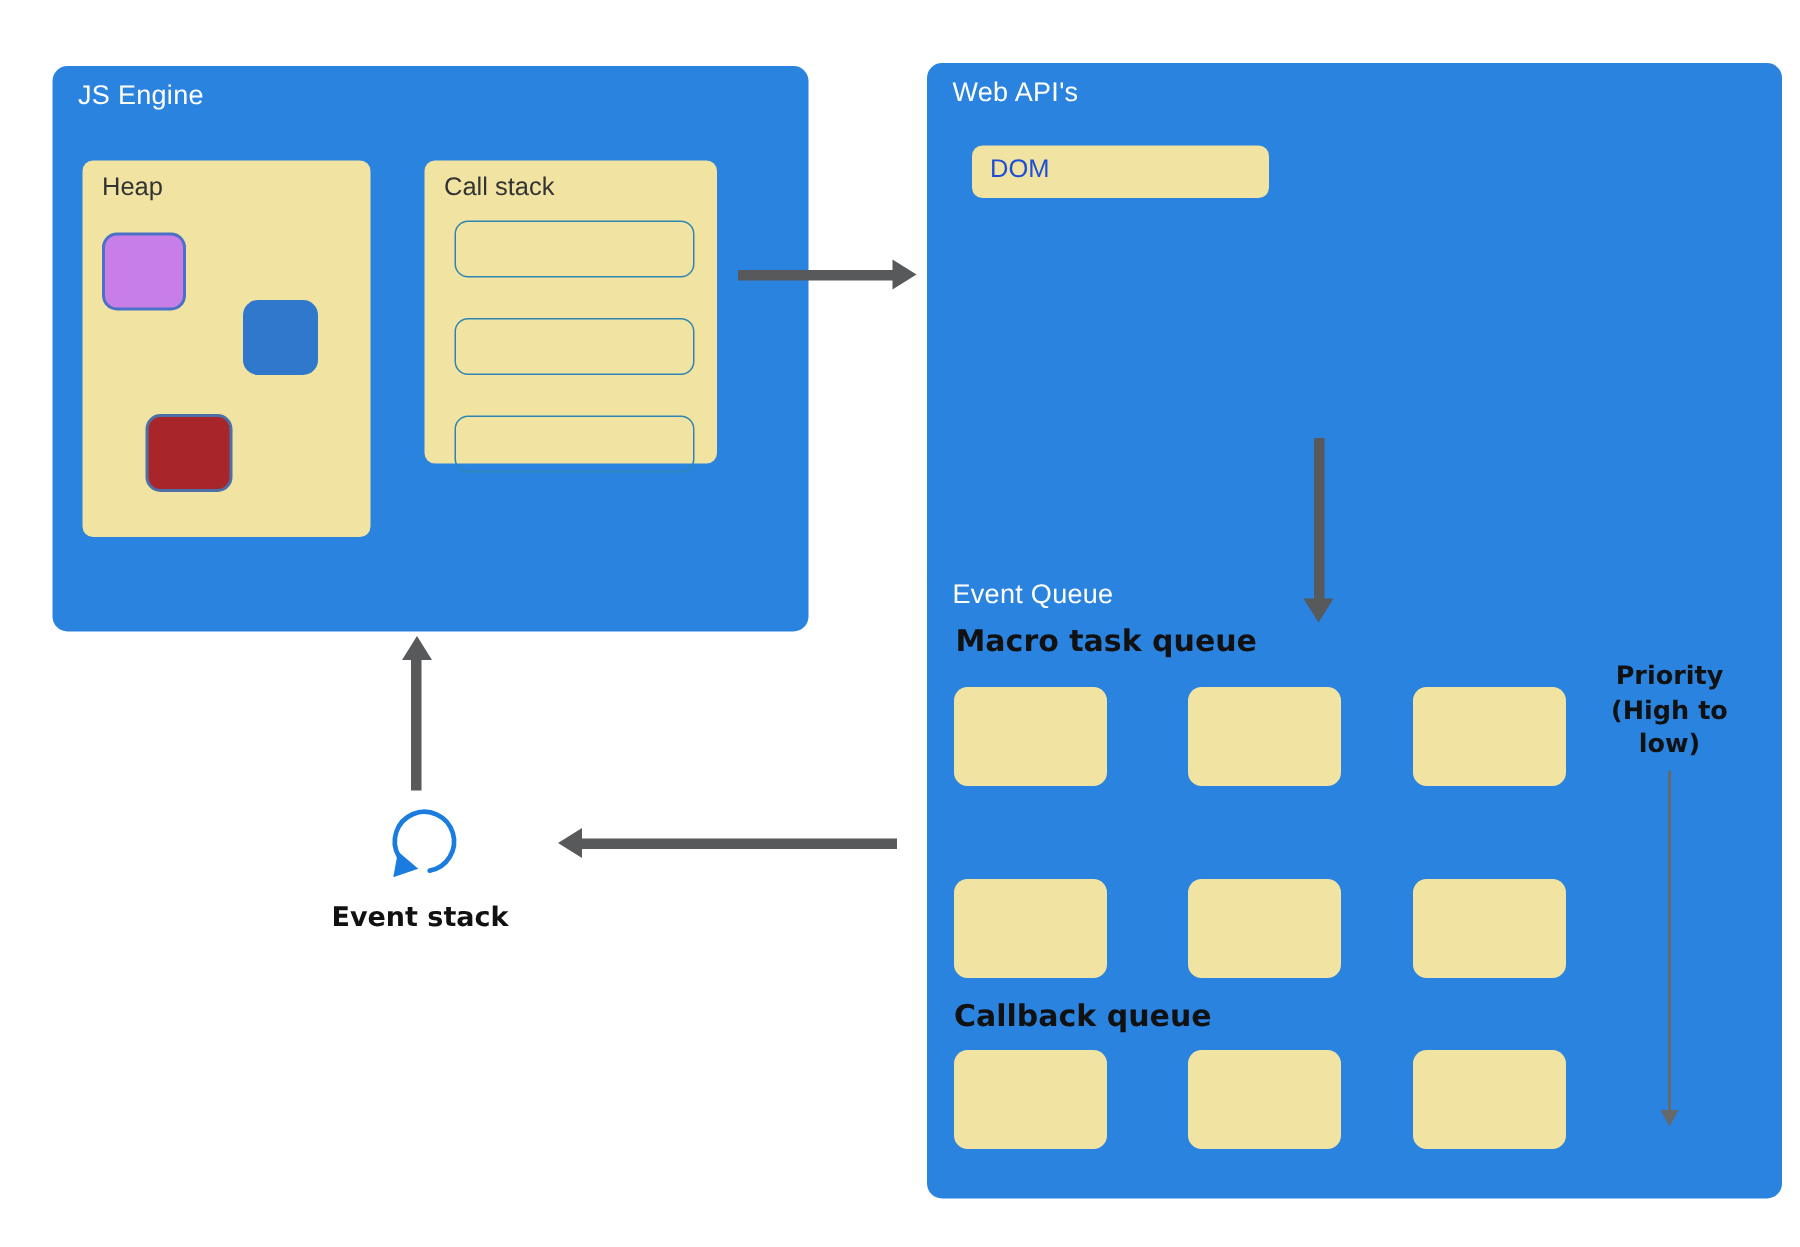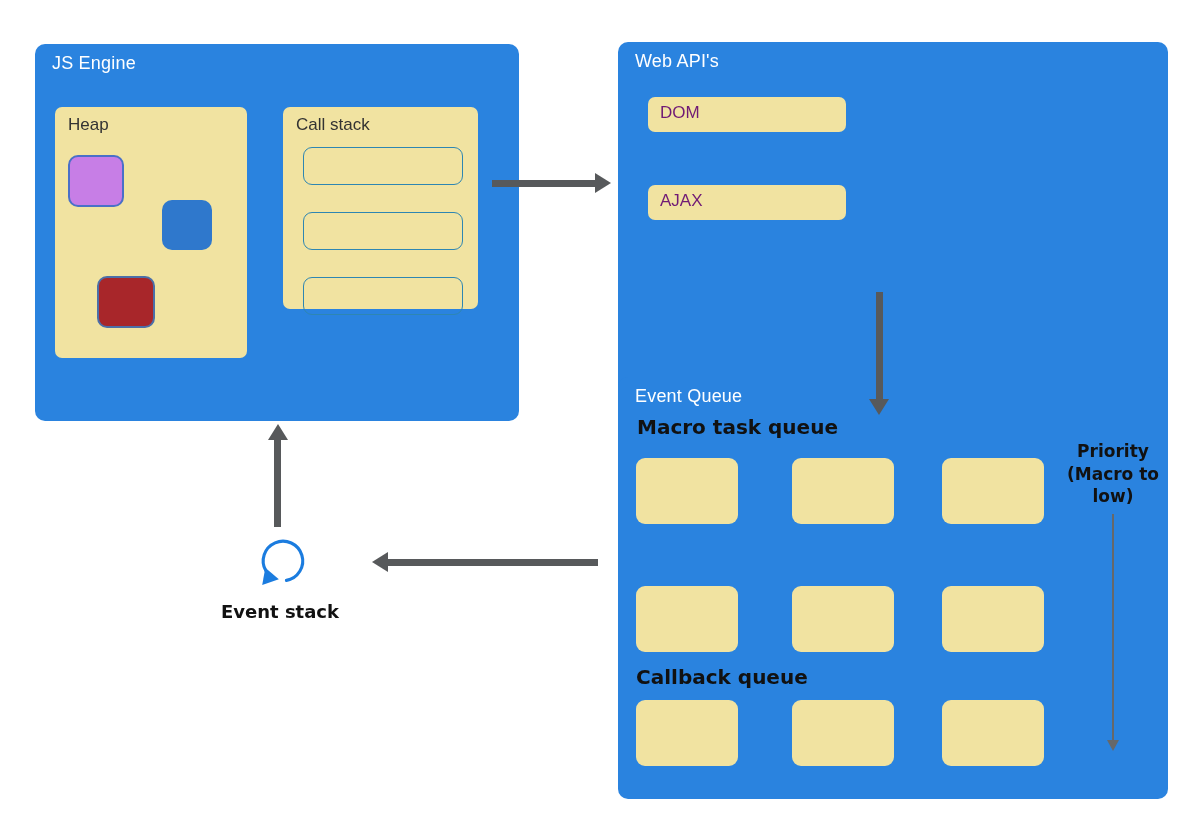--- a/index.html
+++ b/index.html
@@ -1,23 +1,23 @@
 <!DOCTYPE html>
 <html style="--panel_blue: #2A83DF; --slot_yellow: #F1E3A1; --arrow_gray: #57595B; --thin_arrow_gray: #66686A; --loop_icon_blue: #1B7CDF; --callstack_slot_border: #2E86B2; --heap_object_purple: #C77EE6; --heap_object_purple_border: #4A70C8; --heap_object_blue: #2F78CC; --heap_object_red: #A8262A; --heap_object_red_border: #4C6FA8;"><head>
 <meta charset="utf-8">
 <style>
   html,body{margin:0;padding:0;background:#ffffff;}
   body{font-family:"Liberation Sans",sans-serif;}
   #stage{position:relative;width:1200px;height:831px;background:#ffffff;overflow:hidden;}
 
-  .panel{position:absolute;background:var(--panel_blue);border-radius:10px;}
+  .panel{position:absolute;background:var(--panel_blue);border-radius:10px;padding-left:20px;}
   .panel-title{position:absolute;left:17px;top:9px;color:#ffffff;font-size:18px;letter-spacing:.2px;}
 
   .ybox{position:absolute;background:var(--slot_yellow);border-radius:7px;}
-  .ybox-label{position:absolute;left:12px;top:6px;color:#701a75;font-size:17px;}
+  .ybox-label{position:absolute;left:12px;top:6px;color:#1d4ed8;font-size:17px;}
 
   .subpanel{position:absolute;background:var(--slot_yellow);border-radius:7px;}
   .subpanel-title{position:absolute;left:13px;top:8px;color:#333333;font-size:17px;}
 
   .heap-obj{position:absolute;border-radius:10px;}
   .stack-slot{position:absolute;left:20px;width:158px;height:36px;border:1.5px solid var(--callstack_slot_border);border-radius:9px;background:transparent;}
 
   .qslot{position:absolute;width:102px;height:66px;background:var(--slot_yellow);border-radius:9px;}
   .blabel{font-family:"DejaVu Sans","Liberation Sans",sans-serif;font-weight:700;color:#111111;}
   .queue-label{position:absolute;font-size:20px;}
@@ -57,43 +57,40 @@
       <div class="stack-slot" style="top:105px;"></div>
       <div class="stack-slot" style="top:170px;"></div>
     </div>
   </div>
 
   <div class="panel" style="left:618px;top:42px;width:550px;height:368px;">
     <div class="panel-title">Web API's</div>
     <div class="ybox" style="left:30px;top:55px;width:198px;height:35px;">
       <div class="ybox-label">DOM</div>
     </div>
-    <div class="ybox" style="left:30px;top:143px;width:198px;height:35px;">
-      <div class="ybox-label">AJAX</div>
-    </div>
   </div>
 
   <div class="panel" style="left:618px;top:377px;width:550px;height:422px;">
     <div class="panel-title">Event Queue</div>
 
     <div class="queue-label blabel" style="left:19px;top:38px;">Macro task queue</div>
     <div class="qslot" style="left:18px;top:81px;"></div>
     <div class="qslot" style="left:174px;top:81px;"></div>
     <div class="qslot" style="left:324px;top:81px;"></div>
 
     <div class="qslot" style="left:18px;top:209px;"></div>
     <div class="qslot" style="left:174px;top:209px;"></div>
     <div class="qslot" style="left:324px;top:209px;"></div>
 
     <div class="queue-label blabel" style="left:18px;top:288px;">Callback queue</div>
     <div class="qslot" style="left:18px;top:323px;"></div>
     <div class="qslot" style="left:174px;top:323px;"></div>
     <div class="qslot" style="left:324px;top:323px;"></div>
 
-    <div class="priority-label blabel" style="left:445px;top:63px;width:100px;">Priority (Macro to low)</div>
+    <div class="priority-label blabel" style="left:445px;top:63px;width:100px;">Priority (High to low)</div>
 
     <div class="thin-shaft" style="left:494px;top:137px;width:2px;height:227px;"></div>
     <div class="tri tri-down-sm" style="left:489px;top:363px;"></div>
   </div>
 
   <div class="shaft" style="left:492px;top:180px;width:104px;height:7px;"></div>
   <div class="tri tri-right" style="left:595px;top:173px;"></div>
 
   <div class="shaft" style="left:876px;top:292px;width:7px;height:108px;"></div>
   <div class="tri tri-down" style="left:869px;top:399px;"></div>

